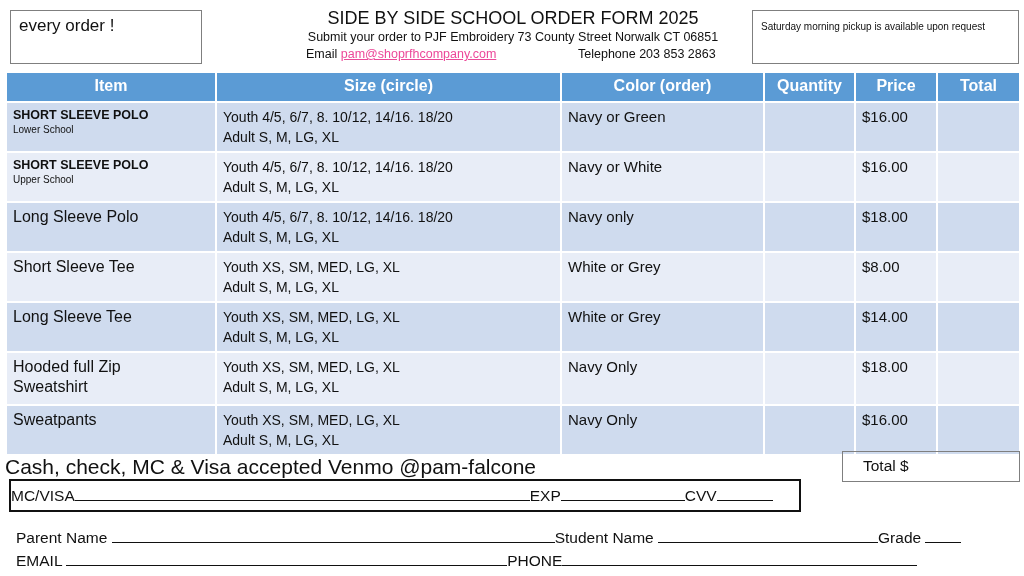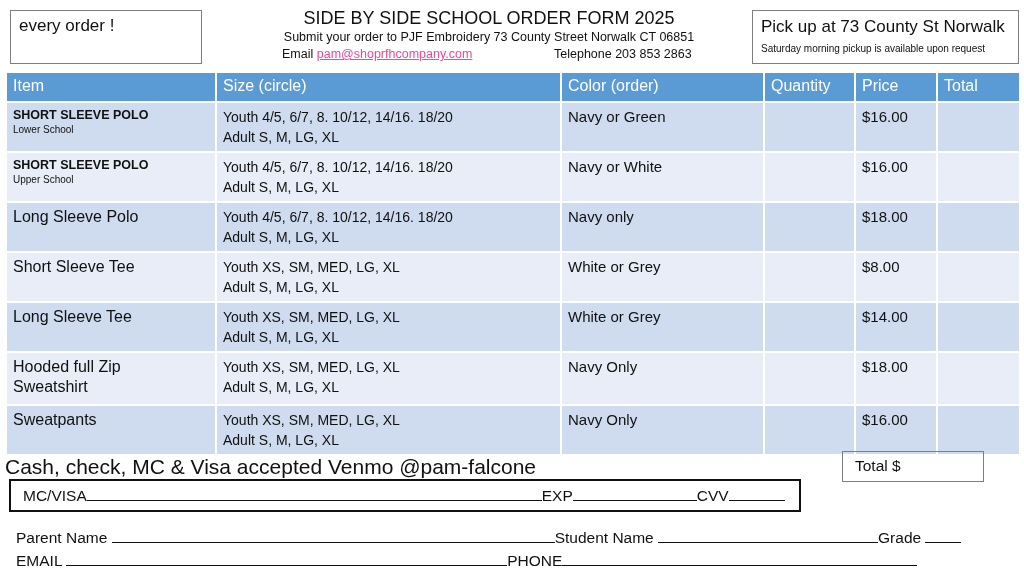--- a/index.html
+++ b/index.html
@@ -3,41 +3,41 @@
 <meta charset="utf-8">
 <style>
   html, body { margin:0; padding:0; }
   body { width:1024px; height:576px; background:#ffffff; position:relative; overflow:hidden;
          font-family:"Liberation Sans", "DejaVu Sans", sans-serif; color:#111; }
   .box { position:absolute; border:1px solid #7f7f7f; background:#fff; box-sizing:border-box; }
   #free-box { left:10px; top:10px; width:192px; height:54px; padding:4px 8px; font-size:17px; line-height:22px; }
   #pickup-box { left:752px; top:10px; width:267px; height:54px; padding:5px 8px; }
   #pickup-main { font-size:17px; line-height:22px; display:block; }
   #pickup-sub { font-size:10px; line-height:14px; display:block; margin-top:4px; }
-  #header-center { position:absolute; left:244px; top:7px; width:490px; text-align:center; }
+  #header-center { position:absolute; left:268px; top:7px; width:490px; text-align:center; }
   #title { font-size:18px; line-height:22px; display:block; }
   .sub { font-size:12.5px; line-height:17px; display:block; }
   #email-line { position:relative; height:17px; }
   #email-line .email-part { position:absolute; left:38px; }
   #email-line .tel-part { position:absolute; left:310px; }
   .link { color:#ec4899; text-decoration:underline; }
 
   table#order { position:absolute; left:5px; top:71px; width:1014px; border-collapse:collapse; table-layout:fixed; }
   #order th, #order td { border:2px solid #ffffff; vertical-align:top; box-sizing:border-box; }
-  #order th { background:#5b9bd5; color:#fff; text-align:left; font-size:16px; font-weight:normal; height:30px; padding:4px 6px; }
+  #order th { background:#5b9bd5; color:#fff; text-align:center; font-size:16px; font-weight:bold; height:30px; padding:4px 6px; }
   #order tr.odd td { background:#cfdbee; }
   #order tr.even td { background:#e8edf7; }
   #order td { padding:4px 6px; font-size:15px; line-height:20px; }
   .item-bold { font-size:12.5px; font-weight:bold; display:block; line-height:16px; }
   .item-small { font-size:10px; display:block; line-height:14px; }
   .size-text { font-size:14px; line-height:20px; display:block; }
 
   #payment-note { position:absolute; left:5px; top:455px; font-size:21px; }
-  #total-box { position:absolute; left:842px; top:451px; width:142px; height:31px; border:1px solid #7f7f7f; box-sizing:border-box; padding:5px 12px; font-size:15.5px; }
-  #card-box { position:absolute; left:9px; top:479px; width:792px; height:33px; border:2.5px solid #111; box-sizing:border-box; padding:5px 12px; font-size:15.5px; white-space:nowrap; overflow:hidden; }
+  #total-box { position:absolute; left:842px; top:451px; width:178px; height:31px; border:1px solid #7f7f7f; box-sizing:border-box; padding:5px 20px; font-size:15.5px; }
+  #card-box { position:absolute; left:9px; top:479px; width:792px; height:33px; border:2.5px solid #111; box-sizing:border-box; padding:5px 0; font-size:15.5px; white-space:nowrap; overflow:hidden; }
   .line { display:inline-block; border-bottom:1px solid #111; height:14px; vertical-align:baseline; }
   #parent-row { position:absolute; left:16px; top:528px; font-size:15.5px; white-space:nowrap; }
   #email-row { position:absolute; left:16px; top:551px; font-size:15.5px; white-space:nowrap; }
 </style>
 </head>
 <body>
 
 <div id="free-box" class="box">
   <span style="display:block">every order !</span>
 </div>
@@ -45,21 +45,20 @@
 <div id="header-center">
   <span id="title">SIDE BY SIDE SCHOOL ORDER FORM 2025</span>
   <span class="sub">Submit your order to PJF Embroidery 73 County Street Norwalk CT 06851</span>
   <div id="email-line" class="sub">
     <span class="email-part"><span>Email </span><span class="link">pam@shoprfhcompany.com</span></span>
     <span class="tel-part">Telephone 203 853 2863</span>
   </div>
 </div>
 
 <div id="pickup-box" class="box">
-  <span id="pickup-main">Pick up at 73 County St Norwalk</span>
   <span id="pickup-sub">Saturday morning pickup is available  upon request</span>
 </div>
 
 <table id="order">
   <colgroup>
     <col style="width:210px">
       <col style="width:345px">
       <col style="width:203px">
       <col style="width:91px">
       <col style="width:82px">

